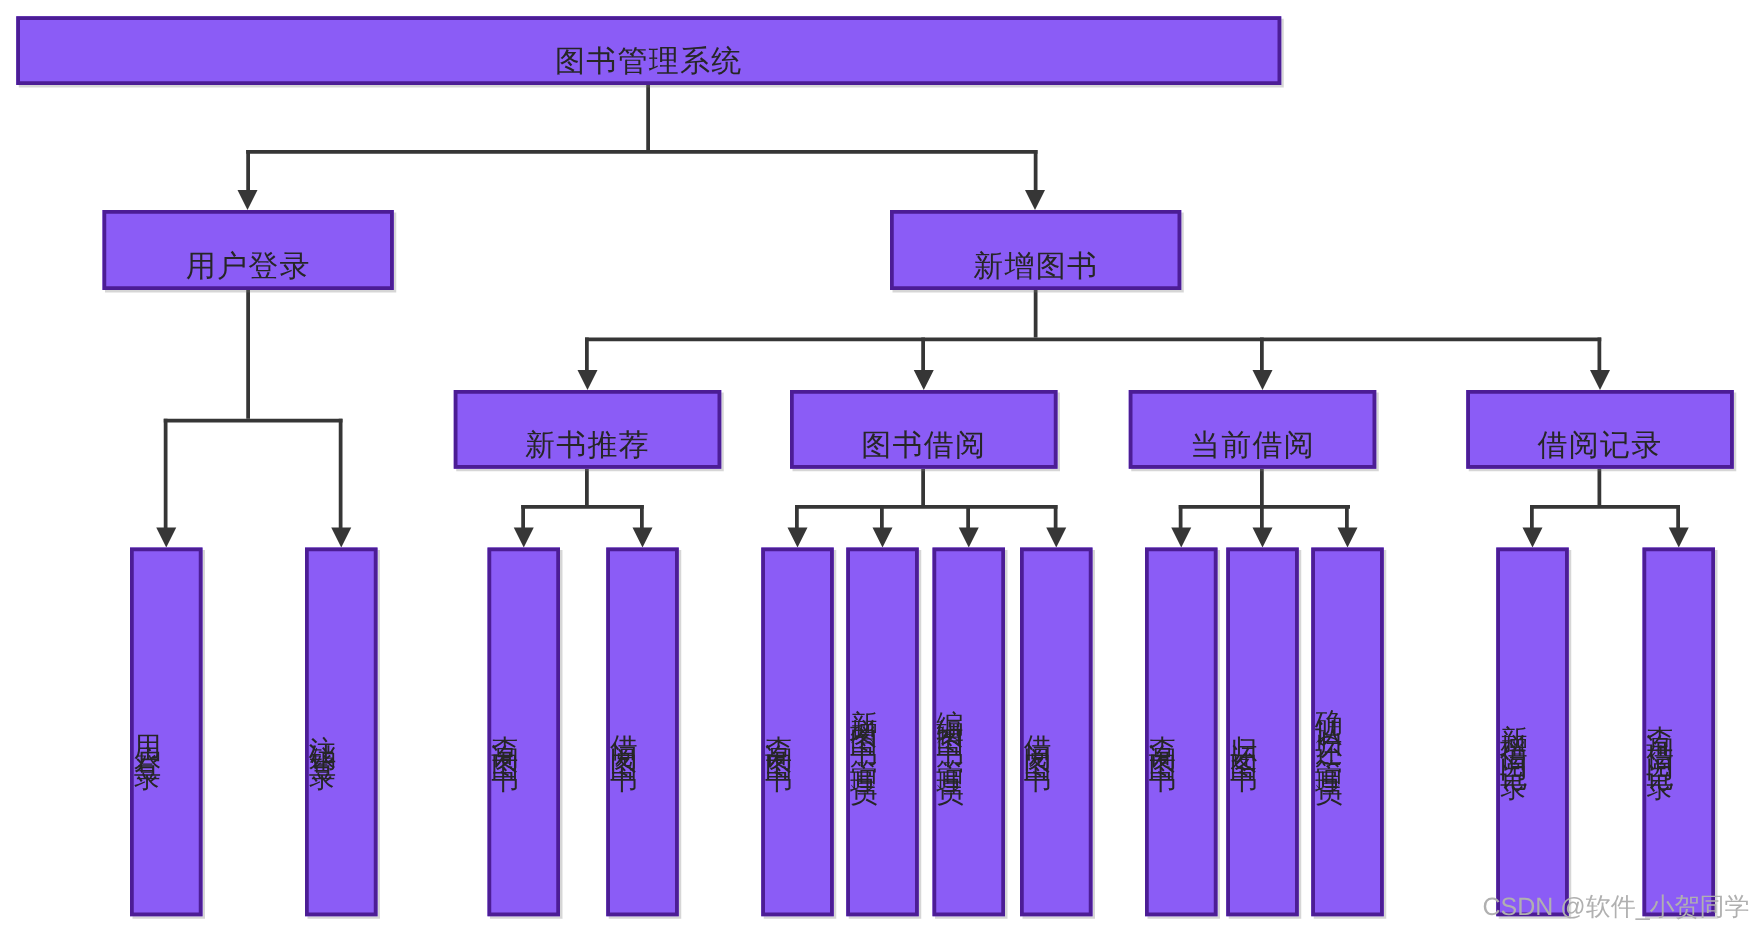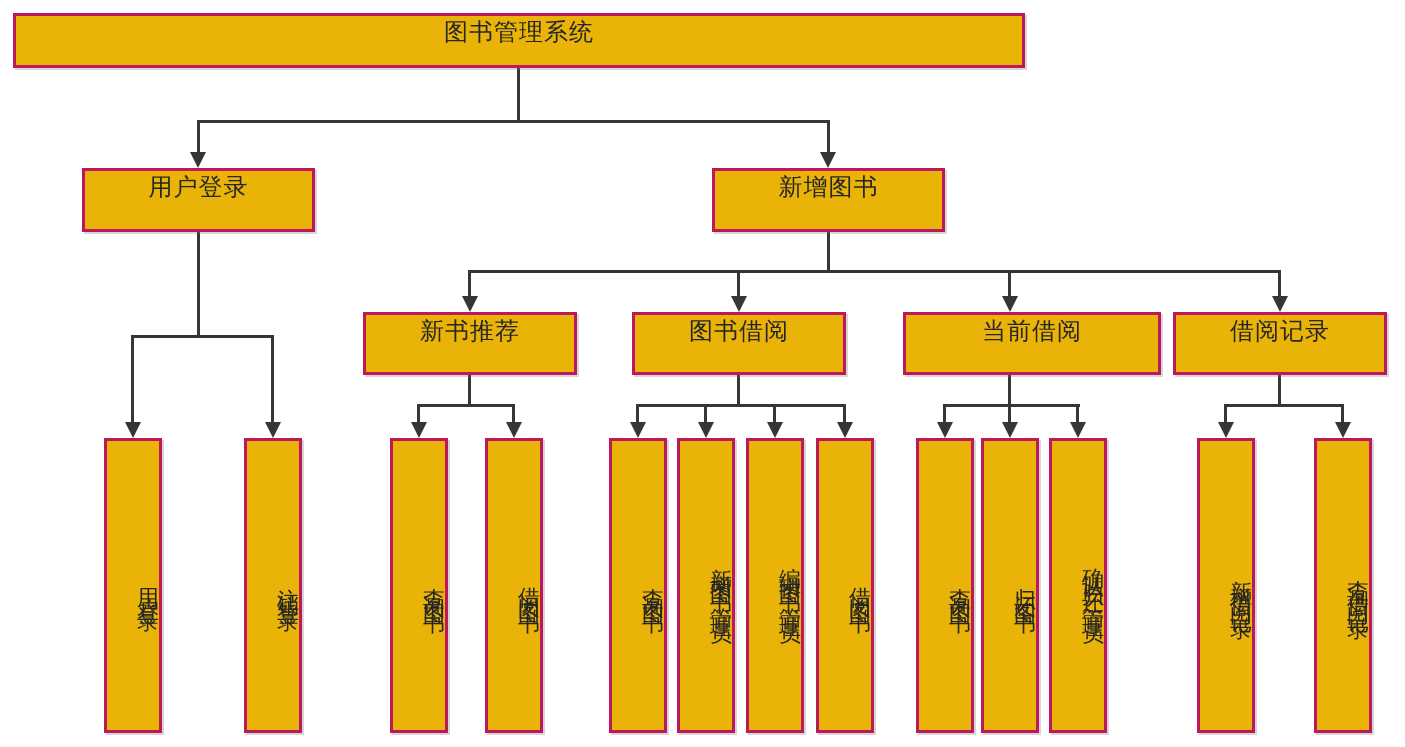--- a/index.html
+++ b/index.html
@@ -7,25 +7,25 @@
     position: relative;
     width: 1405px;
     height: 747px;
     background: #ffffff;
     font-family: "Liberation Sans", "DejaVu Sans", sans-serif;
     color: #262626;
     overflow: hidden;
   }
   .box {
     position: absolute;
-    background: #eab308;
-    border: 3px solid #be185d;
+    background: #8b5cf6;
+    border: 3px solid #4c1d95;
     box-sizing: border-box;
     display: flex;
-    align-items: flex-start;
+    align-items: flex-end;
     justify-content: center;
     box-shadow: 2px 2px 0 rgba(120,120,120,0.30);
     z-index: 2;
   }
   .hbox { font-size: 24px; letter-spacing: 1px; }
   .vbox {
     font-size: 22px;
     writing-mode: vertical-rl;
     text-orientation: mixed;
     letter-spacing: 8px;
@@ -91,21 +91,21 @@
   <div class="arrow" style="left:1002px;top:296px"></div>
   <div class="vline" style="left:1278px;top:270px;height:28px"></div>
   <div class="arrow" style="left:1272px;top:296px"></div>
 
   <div class="box hbox" style="left:363px;top:312px;width:214px;height:63px">
     <span>新书推荐</span>
   </div>
   <div class="box hbox" style="left:632px;top:312px;width:214px;height:63px">
     <span>图书借阅</span>
   </div>
-  <div class="box hbox" style="left:903px;top:312px;width:258px;height:63px">
+  <div class="box hbox" style="left:903px;top:312px;width:198px;height:63px">
     <span>当前借阅</span>
   </div>
   <div class="box hbox" style="left:1173px;top:312px;width:214px;height:63px">
     <span>借阅记录</span>
   </div>
 
   <div class="vline" style="left:468px;top:375px;height:29px"></div>
   <div class="hline" style="left:417px;top:404px;width:98px"></div>
   <div class="vline" style="left:417px;top:404px;height:20px"></div>
   <div class="arrow" style="left:411px;top:422px"></div>
@@ -176,14 +176,15 @@
     <span>确认归还（管理员）</span>
   </div>
 
   <div class="box vbox" style="left:1197px;top:438px;width:58px;height:295px">
     <span>新增借阅记录</span>
   </div>
   <div class="box vbox" style="left:1314px;top:438px;width:58px;height:295px">
     <span>查询借阅记录</span>
   </div>
 
+  <div class="watermark">CSDN @软件_小贺同学</div>
 
 </div>
 
 </body></html>

